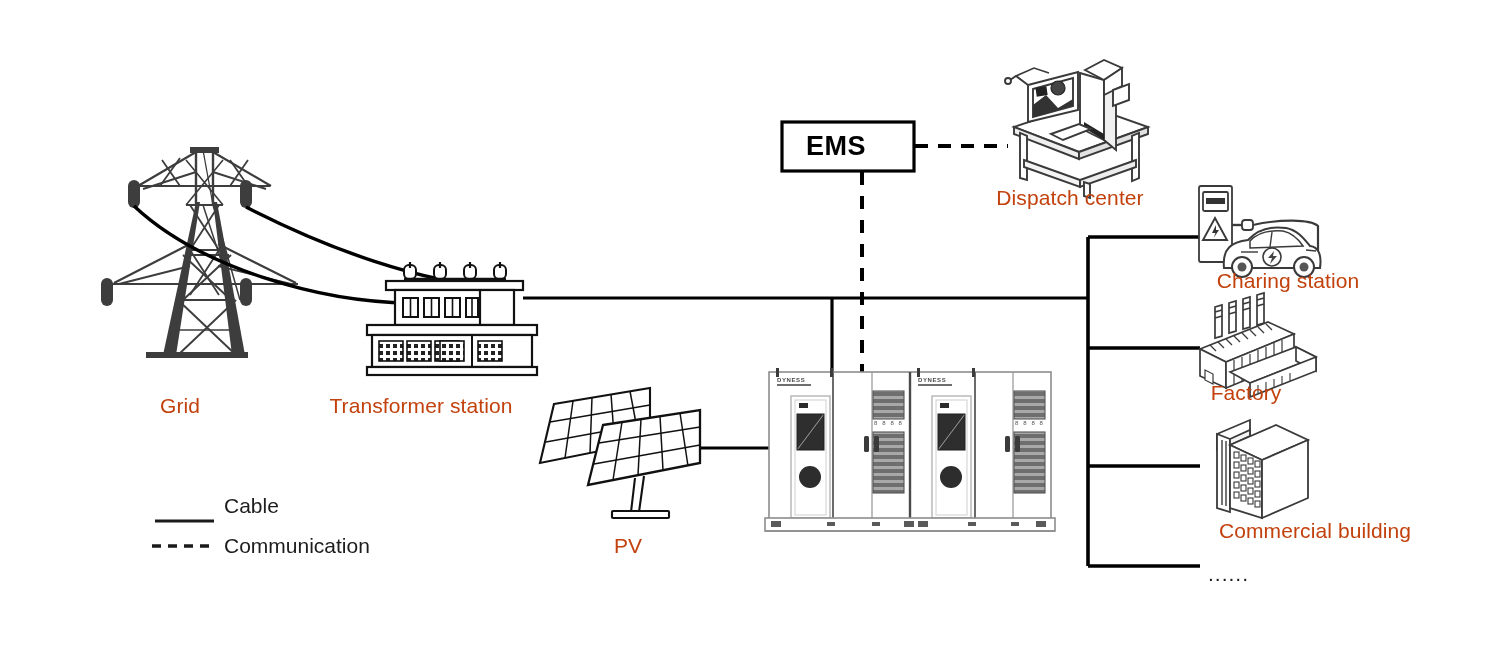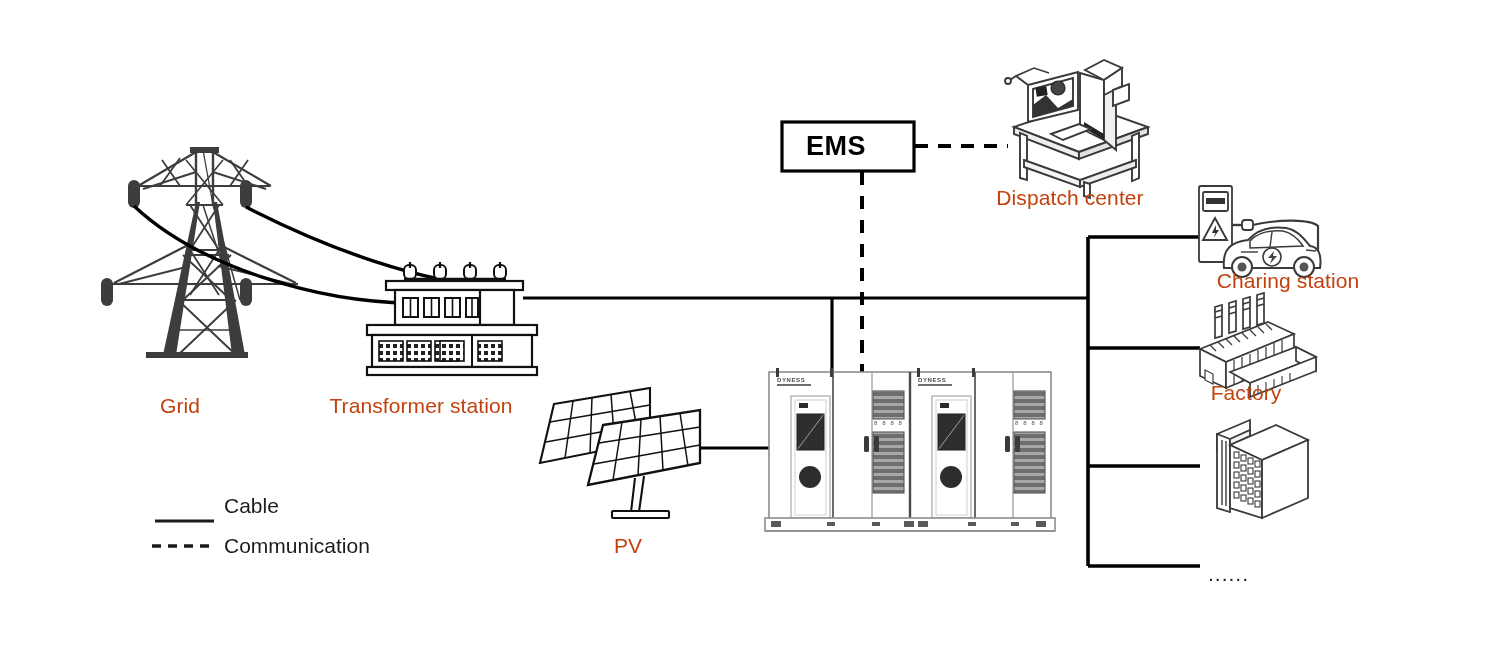--- a/index.html
+++ b/index.html
@@ -449,20 +449,21 @@
 
   <div class="lbl lbl-center" style="left:421px; top:394px;">Transformer station</div>
 
   <div class="lbl lbl-center" style="left:628px; top:534px;">PV</div>
 
 
   <div class="lbl lbl-center" style="left:1288px; top:269px;">Charing station</div>
 
   <div class="lbl lbl-center" style="left:1246px; top:381px;">Factory</div>
 
+  <div class="lbl lbl-center" style="left:1315px; top:519px;">Commercial building</div>
 
   <div class="dots" style="left:1208px; top:562px;">......</div>
 
   <div class="legend-text" style="left:224px; top:494px;">Cable</div>
 
   <div class="legend-text" style="left:224px; top:534px;text-align:center;">Communication</div>
 
   <div style="position:absolute; left:777px; top:377px; font-size:6px; font-weight:bold; letter-spacing:0.6px; color:#4a4a4a; font-family:'Liberation Sans',sans-serif;">DYNESS</div>
   <div style="position:absolute; left:777px; top:384px; width:34px; height:2px; background:#6e6e6e;"></div>
   <div style="position:absolute; left:918px; top:377px; font-size:6px; font-weight:bold; letter-spacing:0.6px; color:#4a4a4a; font-family:'Liberation Sans',sans-serif;">DYNESS</div>

